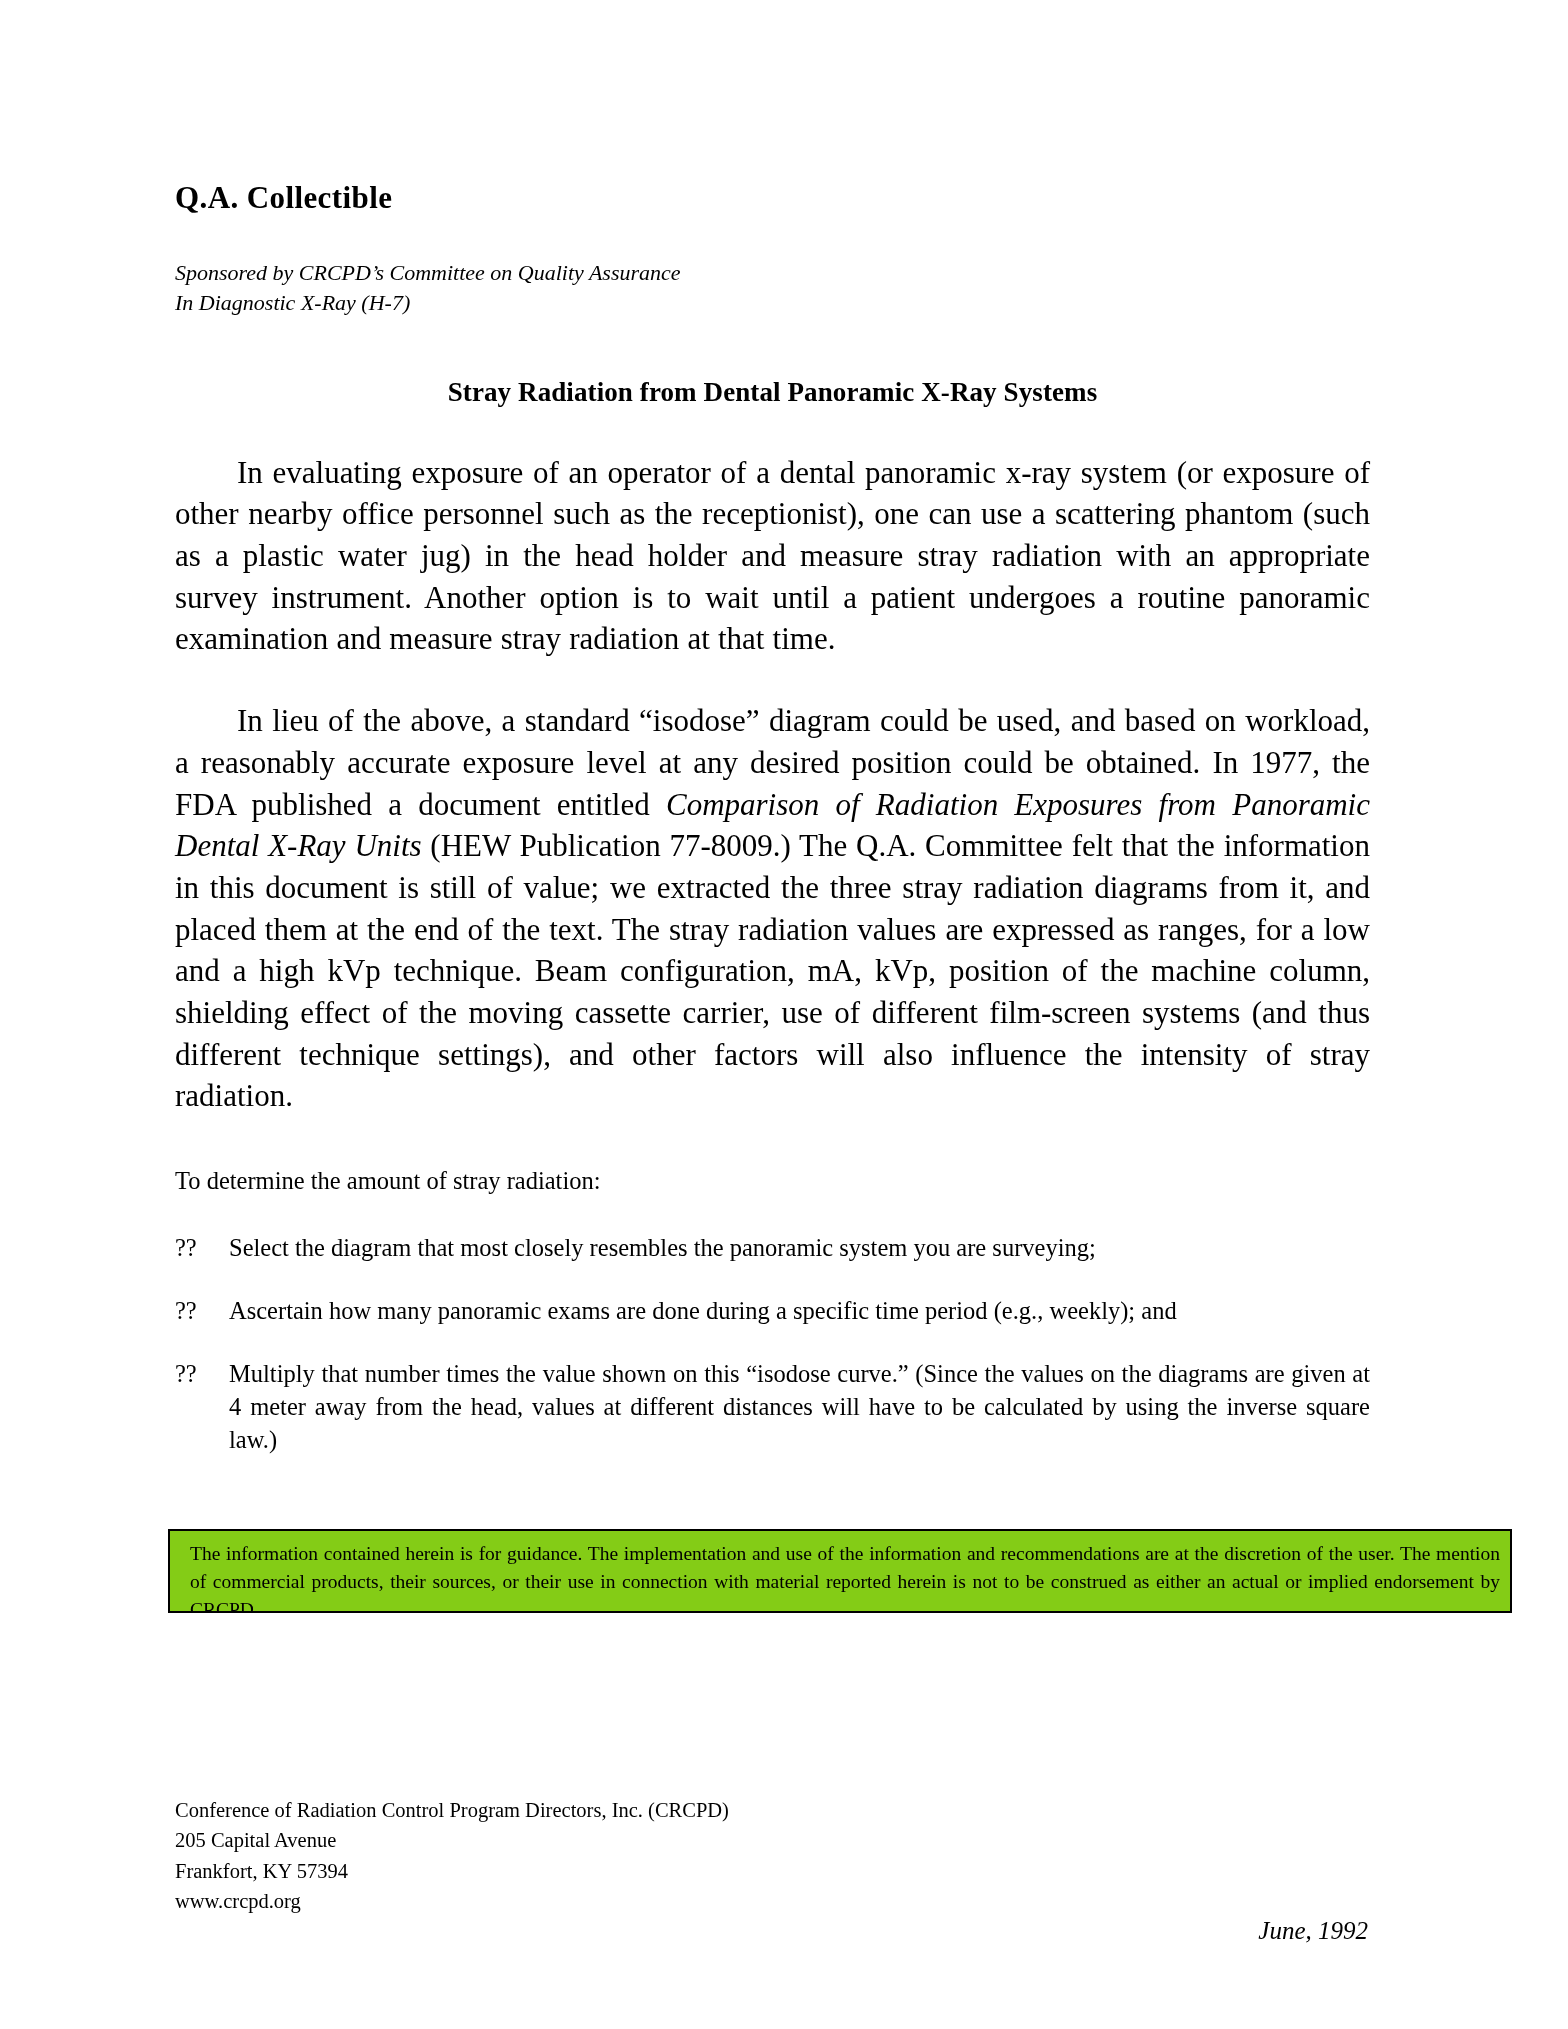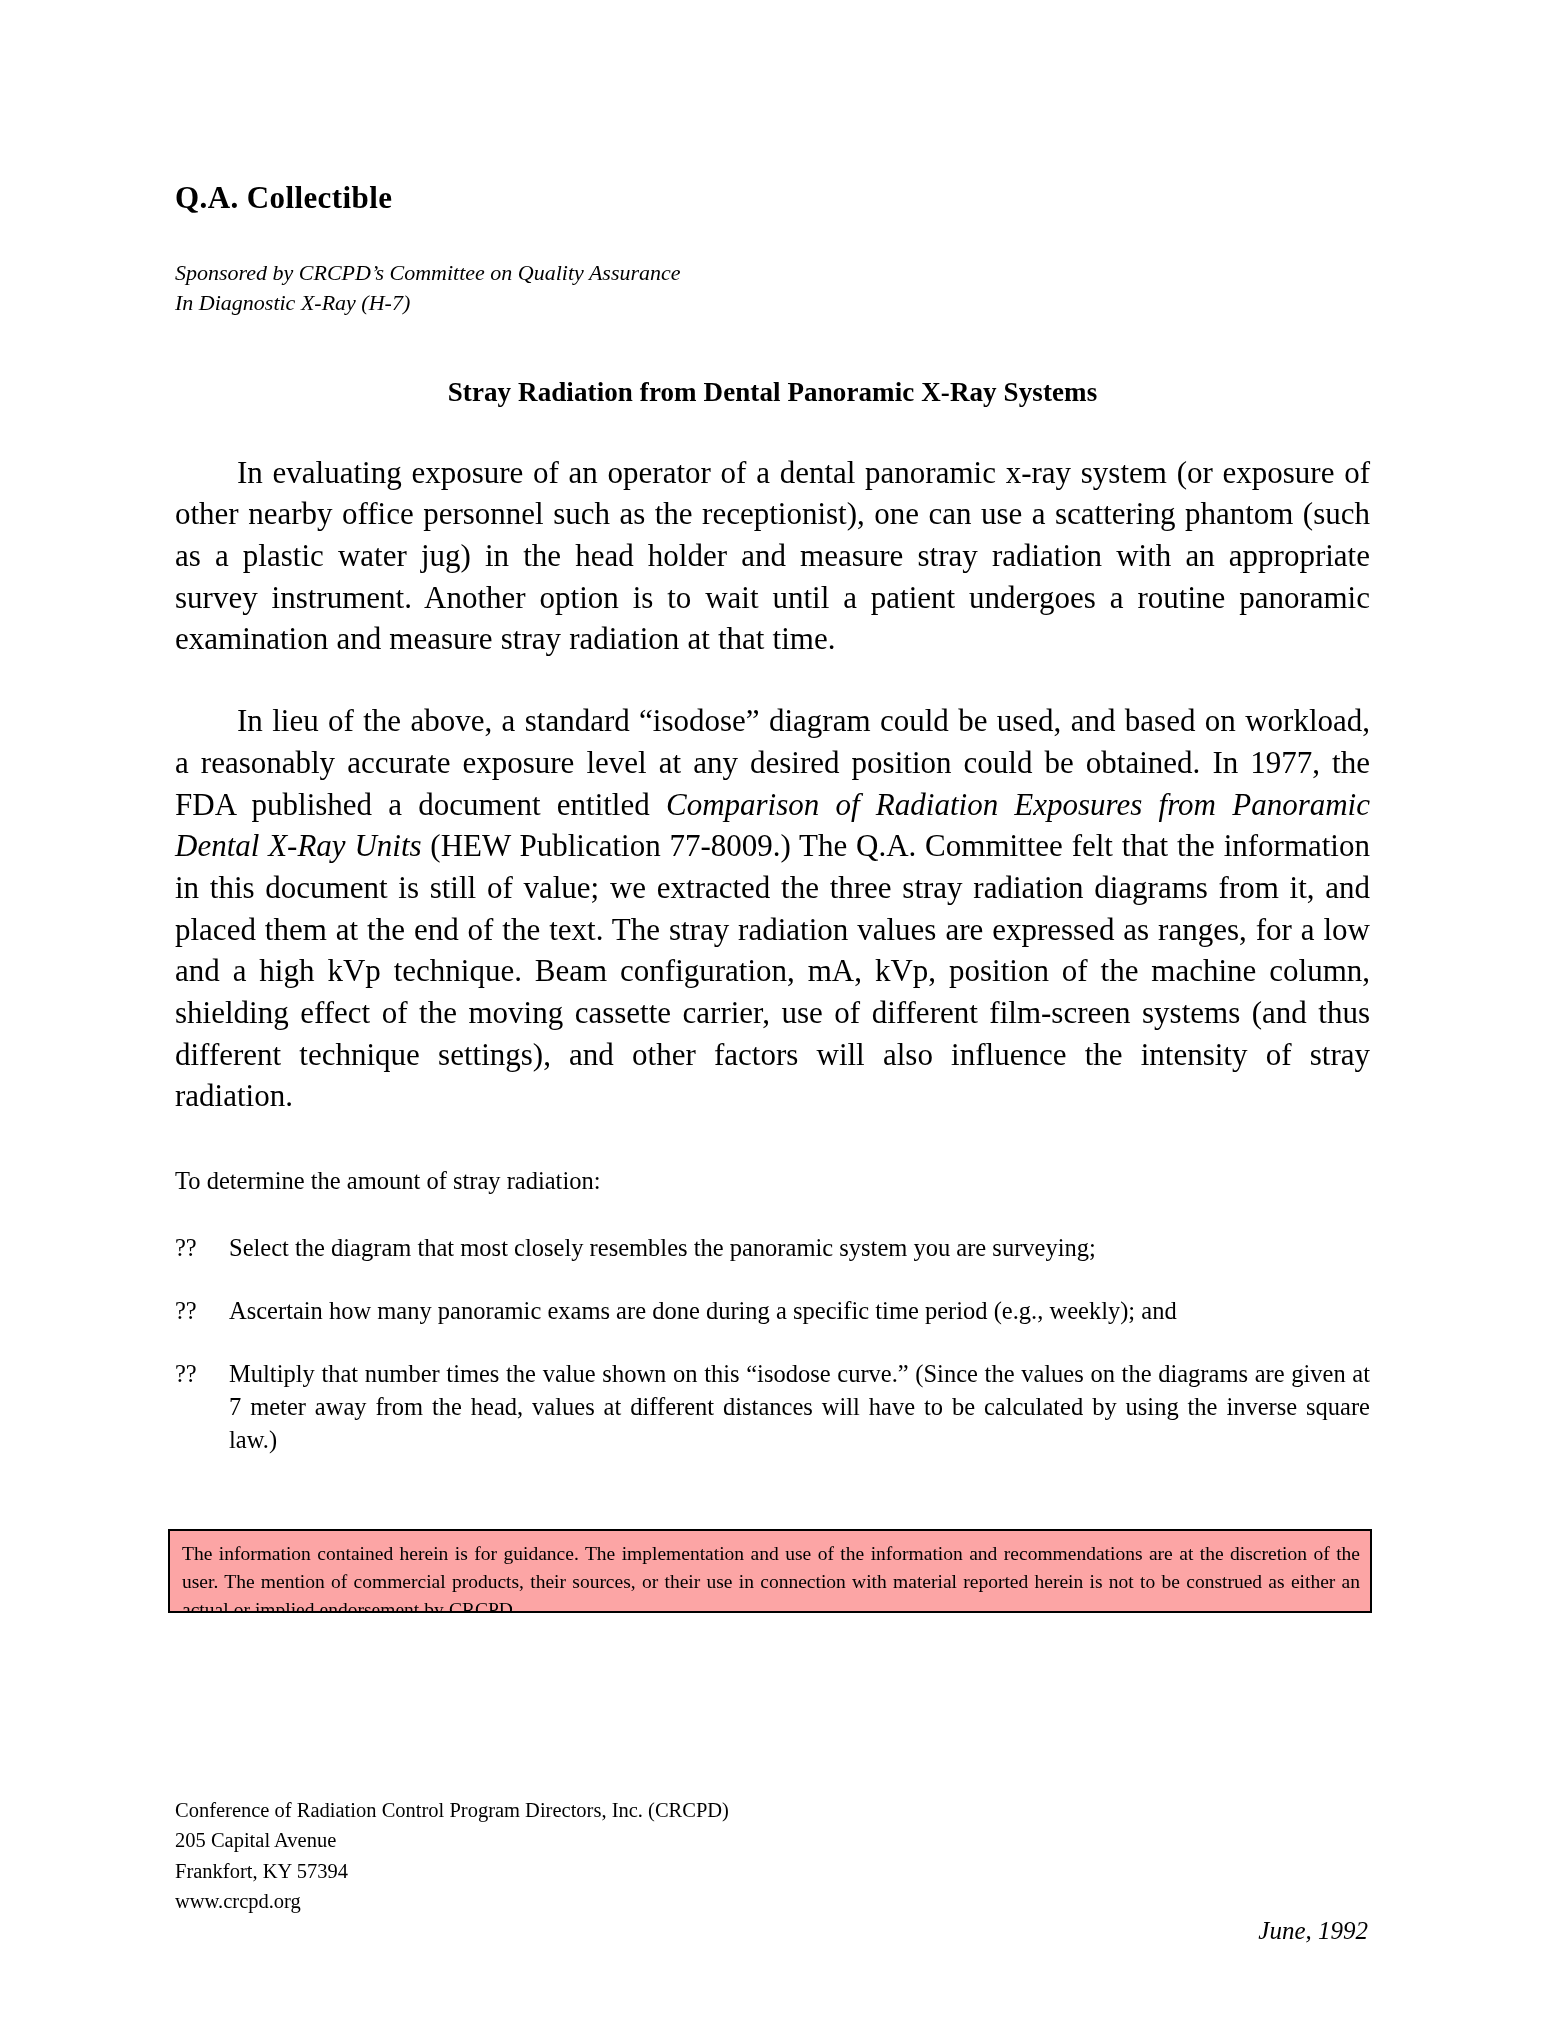--- a/index.html
+++ b/index.html
@@ -90,26 +90,27 @@
     flex: 1 1 auto;
     text-align: justify;
   }
   .bullet-text.single { text-align: left; }
 
   
   .disclaimer-box {
     position: absolute;
     left: 168px;
     top: 1529px;
-    width: 1204px;
+    width: 1344px;
     height: 84px;
     border: 2px solid #000000;
     box-sizing: border-box;
     overflow: hidden;
-    background: #fca5a5;
+    background: #84cc16;
+    padding-left: 8px;
   }
   .disclaimer-text {
     font-size: 19.5px;
     line-height: 1.43;
     padding: 9px 10px 0 12px;
     text-align: justify;
     word-spacing: 0.2px;
   }
 
   
@@ -159,21 +160,21 @@
         <span class="bullet-text single">Select the diagram that most closely resembles the panoramic system you are surveying;</span>
       </div>
 
       <div class="bullet-row">
         <span class="bullet-marker">??</span>
         <span class="bullet-text single">Ascertain how many panoramic exams are done during a specific time period (e.g., weekly); and</span>
       </div>
 
       <div class="bullet-row">
         <span class="bullet-marker">??</span>
-        <span class="bullet-text">Multiply that number times the value shown on this “isodose curve.”   (Since the values on the diagrams are given at 7 meter away from the head, values at different distances will have to be calculated by using the inverse square law.)</span>
+        <span class="bullet-text">Multiply that number times the value shown on this “isodose curve.”   (Since the values on the diagrams are given at 4 meter away from the head, values at different distances will have to be calculated by using the inverse square law.)</span>
       </div>
 
     </div>
 
   </div>
 
   <div class="disclaimer-box">
     <div class="disclaimer-text">The information contained herein is for guidance.  The implementation and use of the information and recommendations are at the discretion of the user.  The mention of commercial products, their sources, or their use in connection with material reported herein is not to be construed as either an actual or implied endorsement by CRCPD.</div>
   </div>
 

